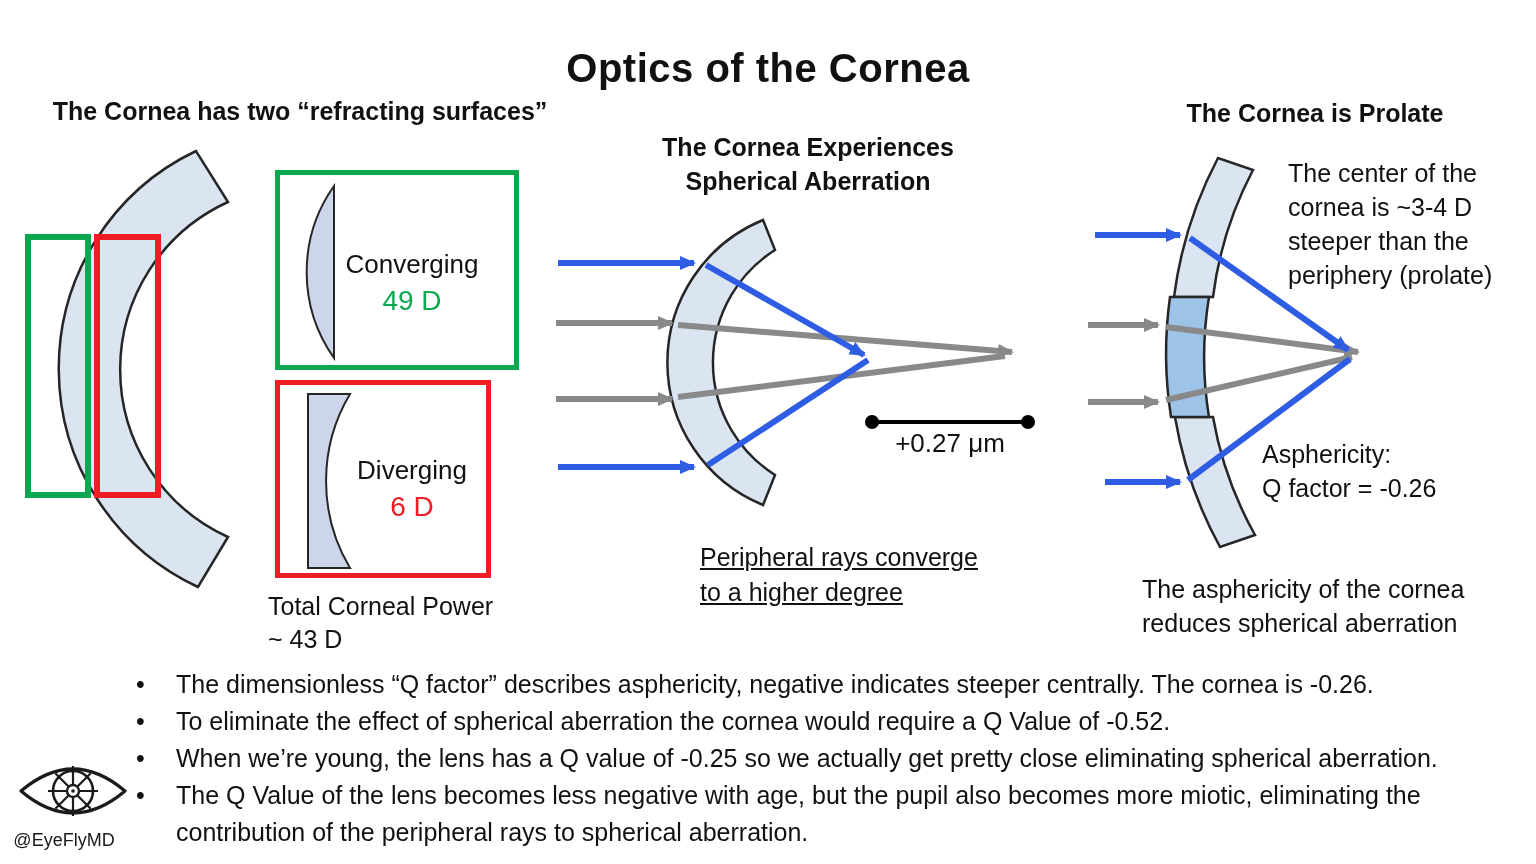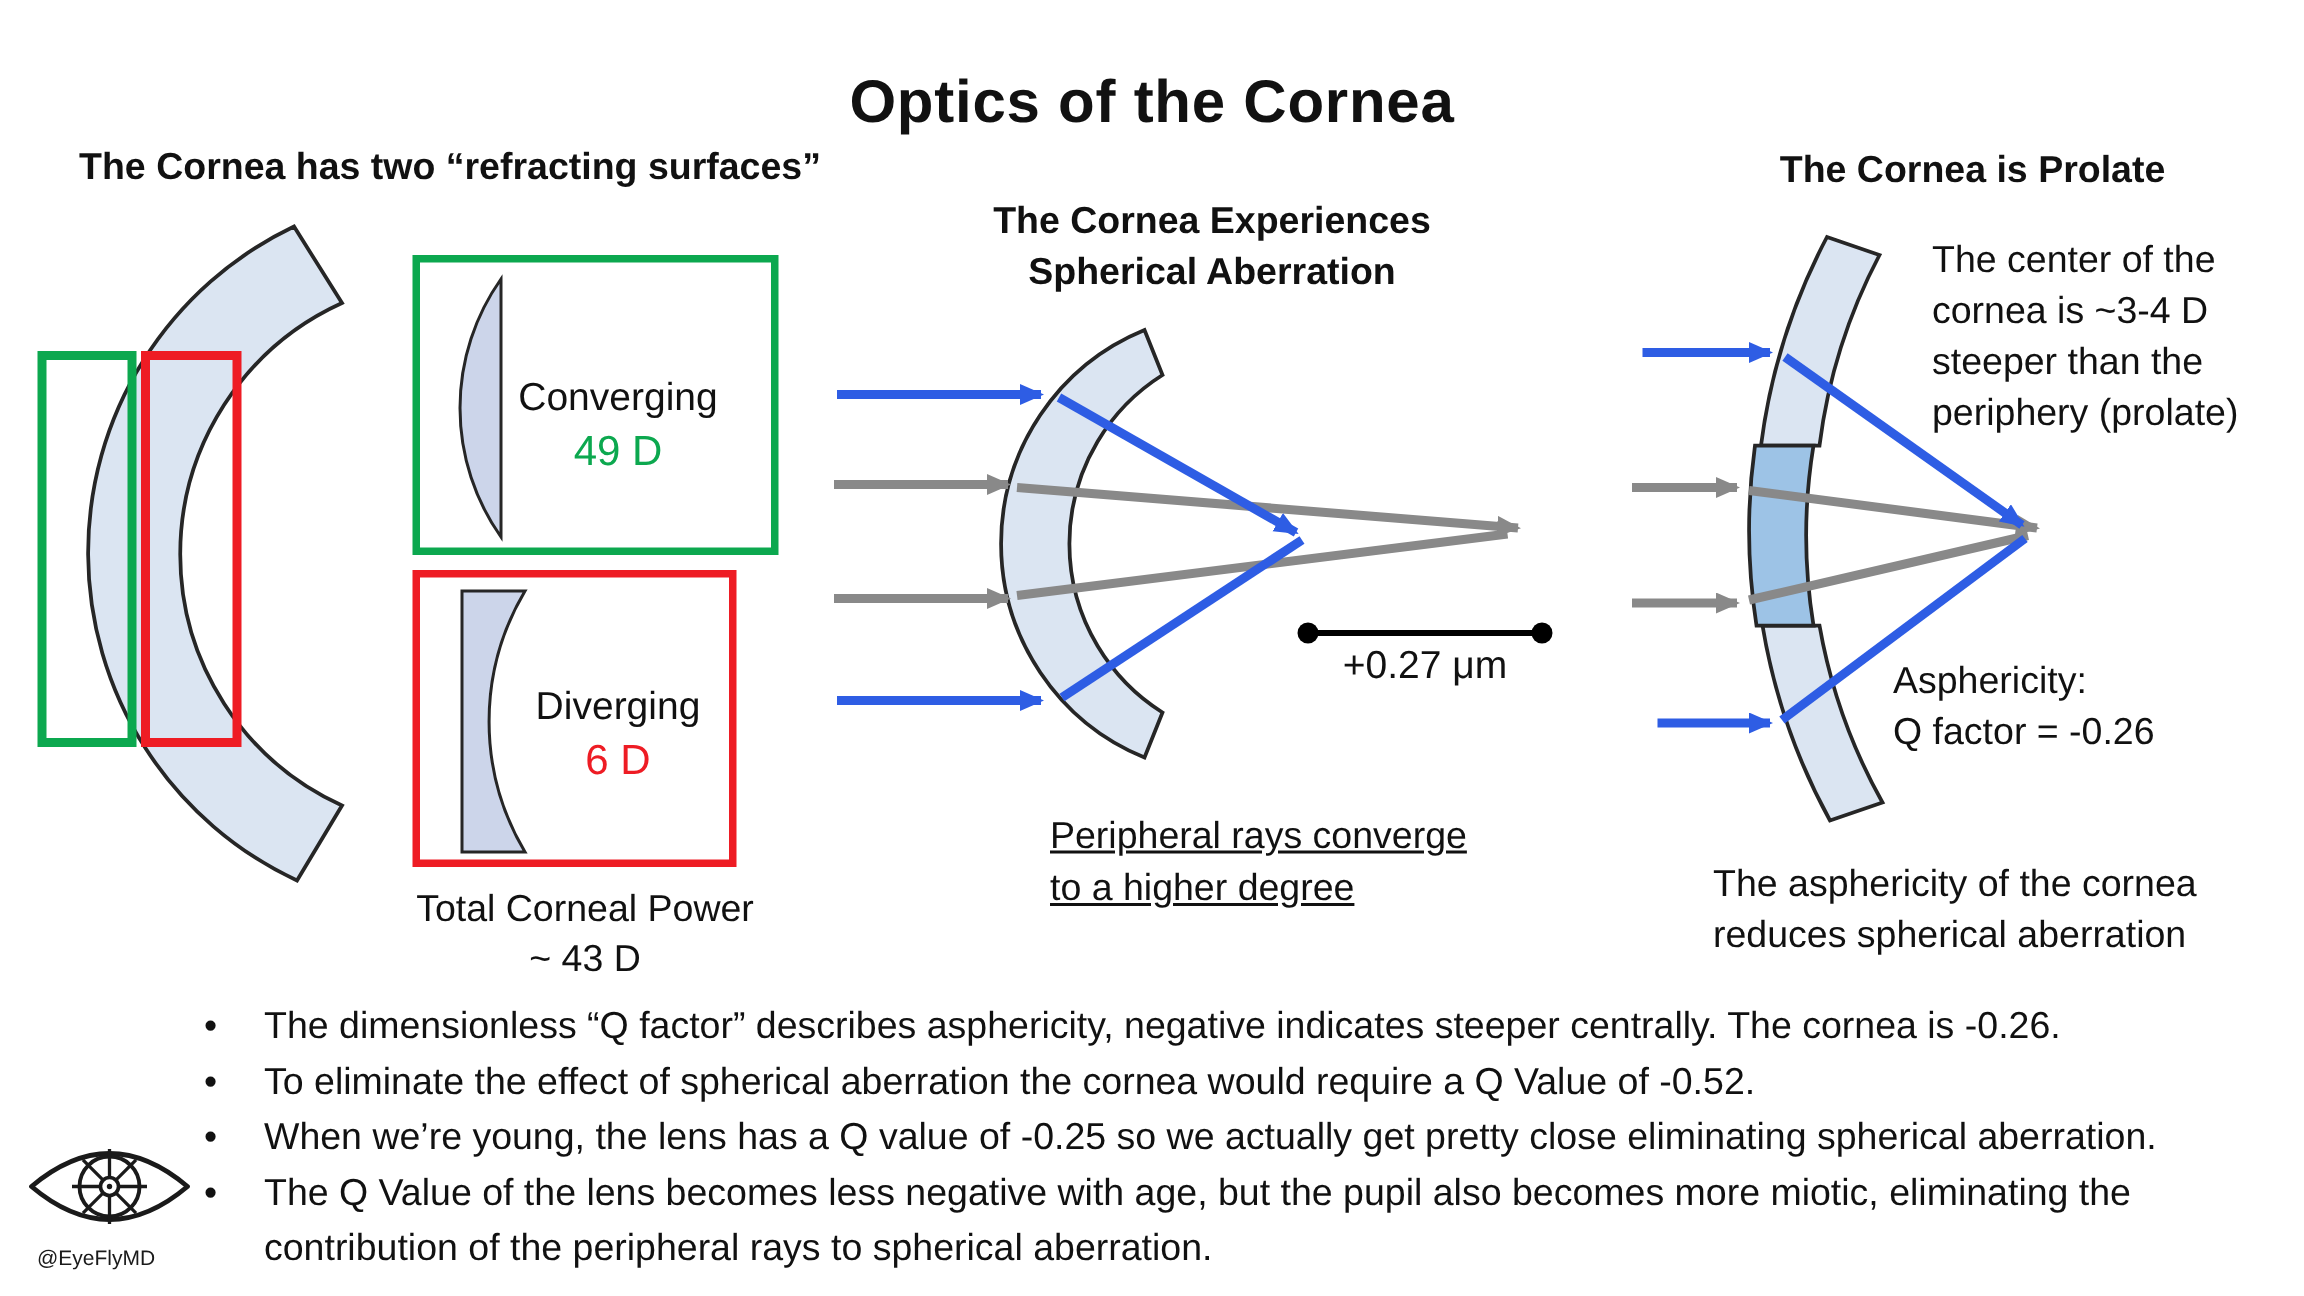--- a/index.html
+++ b/index.html
@@ -20,36 +20,36 @@
   .hdr-right{left:1150px;top:96px;width:330px;}
 
   .lens-box{position:absolute;box-sizing:border-box;background:#fff;}
   .box-green{left:275px;top:170px;width:244px;height:200px;border:5px solid var(--accent-green,#0ca84f);}
   .box-red{left:275px;top:380px;width:216px;height:198px;border:5px solid var(--accent-red,#ee1c24);}
   .lens-label{position:absolute;left:52px;width:160px;text-align:center;font-size:26px;}
   .power{font-size:28px;margin-top:4px;}
   .power-green{color:var(--accent-green,#0ca84f);}
   .power-red{color:var(--accent-red,#ee1c24);}
 
-  .total-power{left:268px;top:590px;width:244px;text-align:center;font-size:25px;line-height:33px;}
+  .total-power{left:268px;top:590px;width:244px;text-align:left;font-size:25px;line-height:33px;}
 
   .measure-label{left:868px;top:428px;width:164px;text-align:center;font-size:26px;}
   .caption{font-size:25px;line-height:35px;}
   .cap-mid{left:700px;top:540px;width:330px;text-decoration:underline;}
   .cap-right-desc{left:1288px;top:156px;width:250px;line-height:34px;}
   .cap-aspher{left:1262px;top:437px;width:250px;line-height:34px;}
   .cap-right-bottom{left:1098px;top:572px;width:360px;line-height:34px;margin-left:44px;}
 
   .bullets{left:130px;top:666px;width:1400px;}
   .bullet-row{display:flex;align-items:flex-start;font-size:25px;line-height:37px;}
   .bullet-dot{width:40px;flex:0 0 40px;text-align:left;padding-left:6px;font-size:25px;}
   .bullet-text{flex:1;}
 
   .logo{left:14px;top:758px;width:130px;}
-  .logo-handle{font-size:14px;color:#1a1a1a;text-align:center;width:118px;left:5px;top:830px;}
+  .logo-handle{font-size:18px;color:#1a1a1a;text-align:center;width:118px;left:5px;top:830px;}
   svg{display:block;}
 </style>
 </head>
 <body>
 
 <div class="abs title">Optics of the Cornea</div>
 
 <div class="abs sec-header hdr-left">The Cornea has two “refracting surfaces”</div>
 <div class="abs sec-header hdr-mid pre">The Cornea Experiences
 Spherical Aberration</div>

